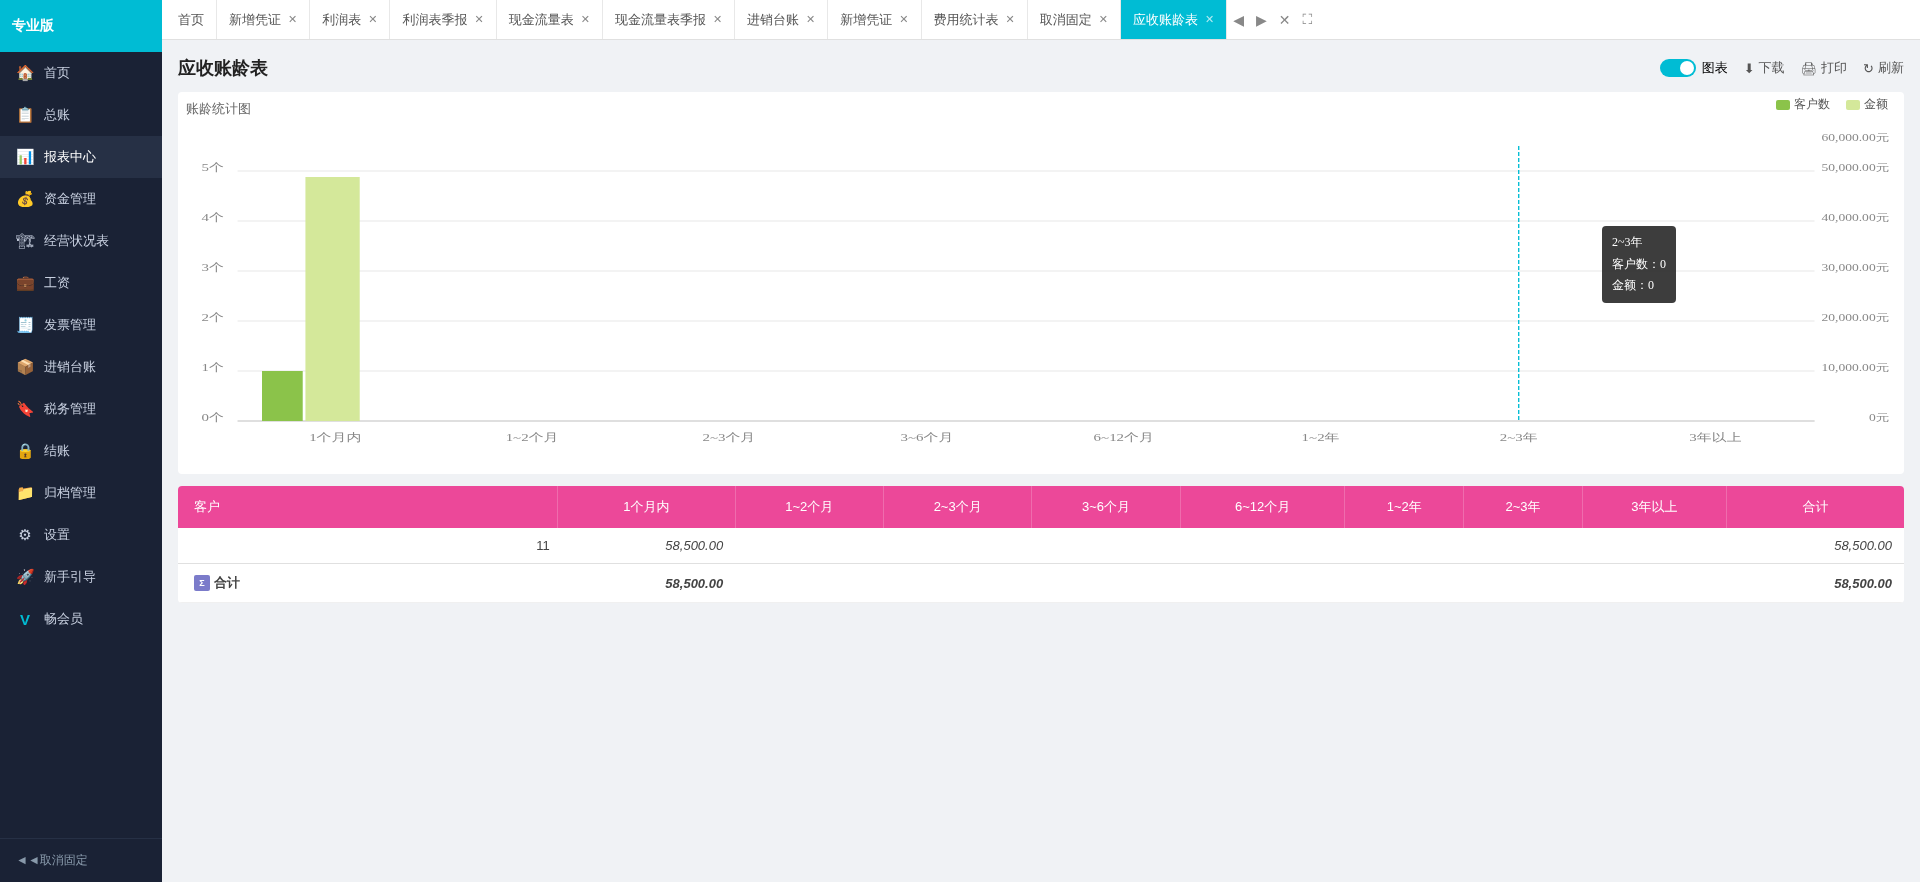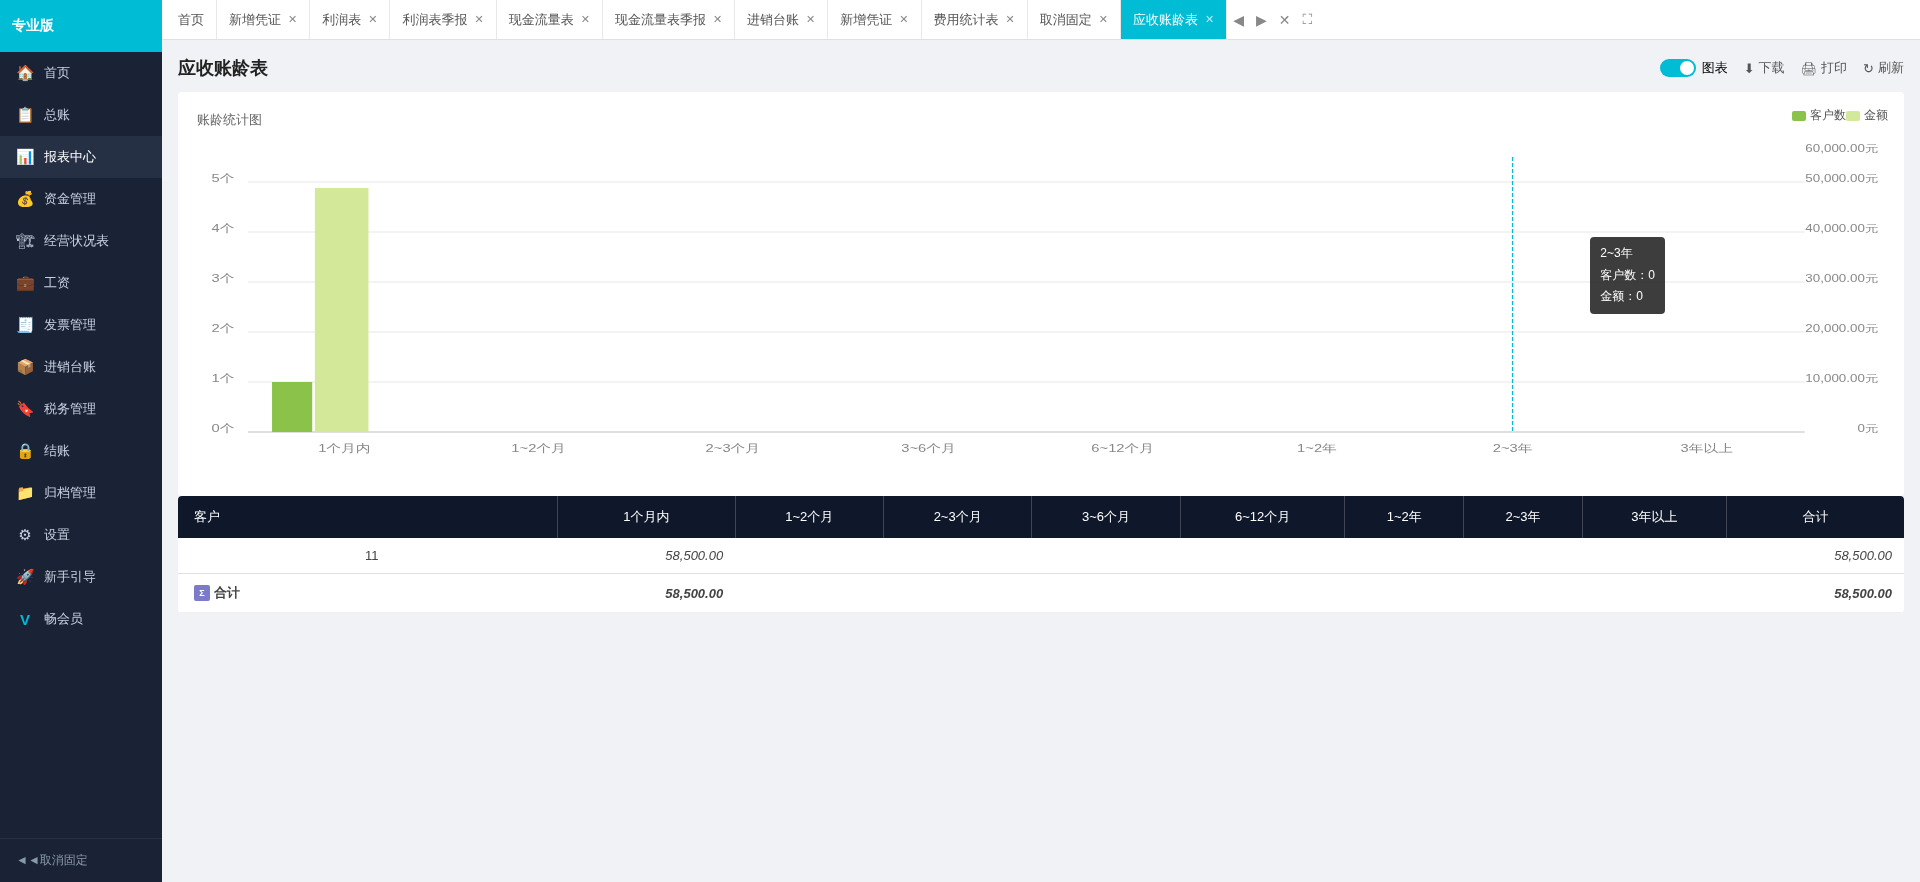--- a/index.html
+++ b/index.html
@@ -152,35 +152,37 @@
       gap: 4px;
       cursor: pointer;
       color: #555;
       font-size: 13px;
     }
 
     
     .chart-area {
       background: white;
       border-radius: 4px;
-      padding: 19px;
+      padding: 8px;
+      margin-bottom: 12px;
       position: relative;
+      font-family: Liberation Serif, serif;
     }
     .chart-title {
       font-size: 13px;
       color: #666;
       margin-bottom: 8px;
     }
     .chart-legend {
       position: absolute;
-      top: 15px;
+      top: 4px;
       right: 16px;
       display: flex;
       align-items: center;
-      gap: 0;
+      gap: 16px;
       font-size: 12px;
       color: #555;
     }
     .legend-item {
       display: flex;
       align-items: center;
       gap: 4px;
     }
     .legend-color {
       width: 14px;
@@ -198,41 +200,41 @@
     .table-area {
       background: white;
       border-radius: 4px;
       overflow: hidden;
     }
     table {
       width: 100%;
       border-collapse: collapse;
     }
     thead tr {
-      background: #0f172a;
+      background: #ec4899;
       color: white;
     }
     thead th {
       padding: 12px 8px;
       text-align: center;
       font-weight: normal;
       font-size: 13px;
       border-right: 1px solid rgba(255,255,255,0.2);
     }
     thead th:last-child { border-right: none; }
     tbody tr {
       border-bottom: 1px solid #f0f0f0;
     }
     tbody td {
       padding: 10px 8px;
       text-align: center;
       font-size: 13px;
       color: #444;
     }
-    tbody td:first-child { text-align: center; padding-left: 16px; }
+    tbody td:first-child { text-align: right; padding-left: 16px; }
     tbody td.amount { text-align: right; padding-right: 12px; font-style: italic; }
     tbody tr.total-row td {
       font-weight: bold;
       border-top: 1px solid #e0e0e0;
     }
     .total-label {
       display: flex;
       align-items: center;
       gap: 4px;
     }

